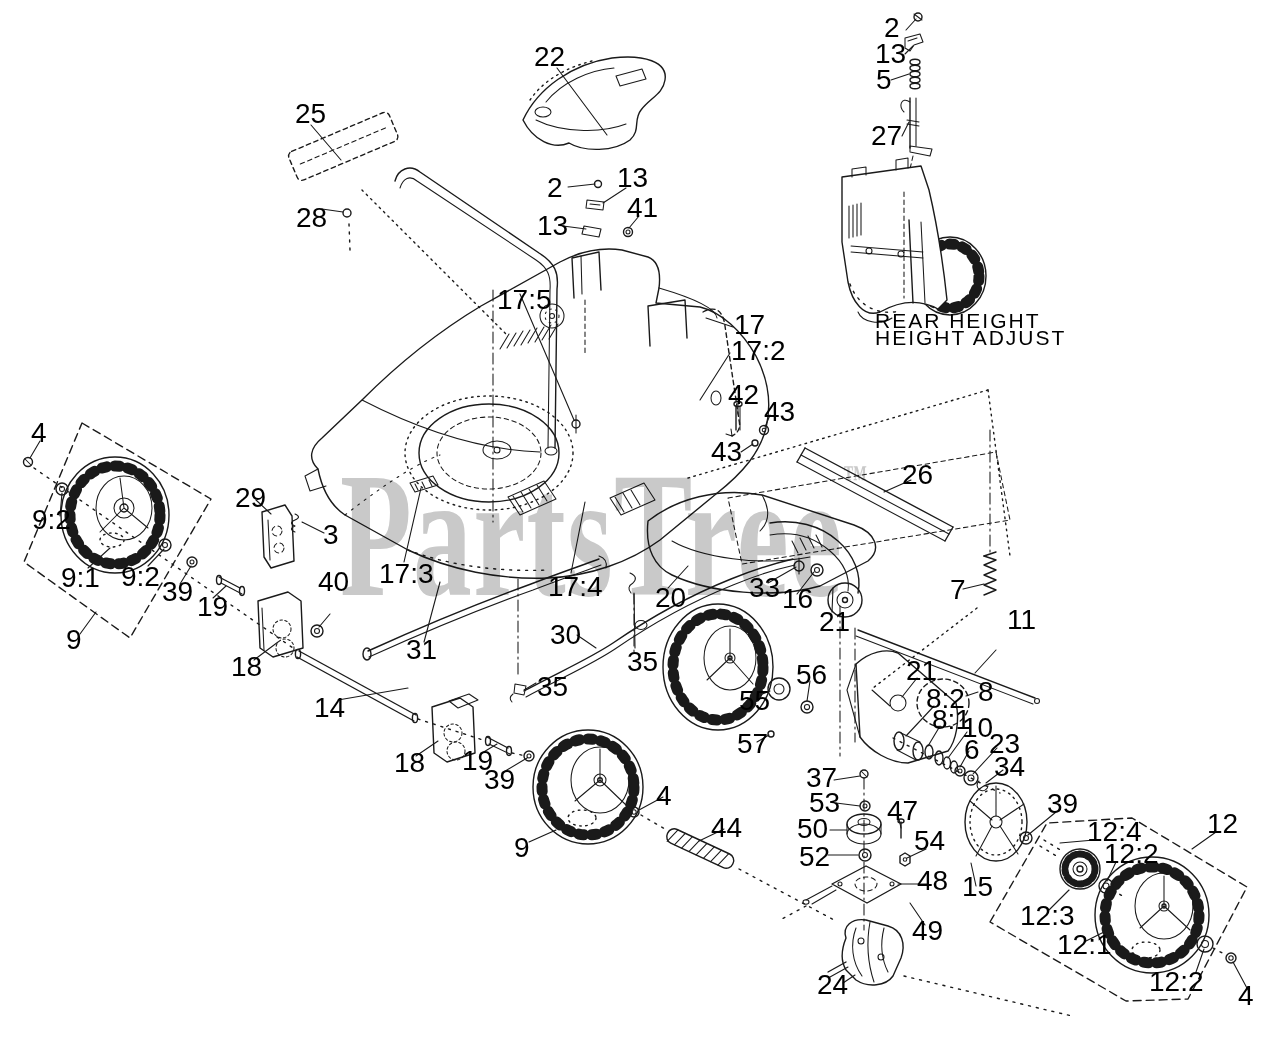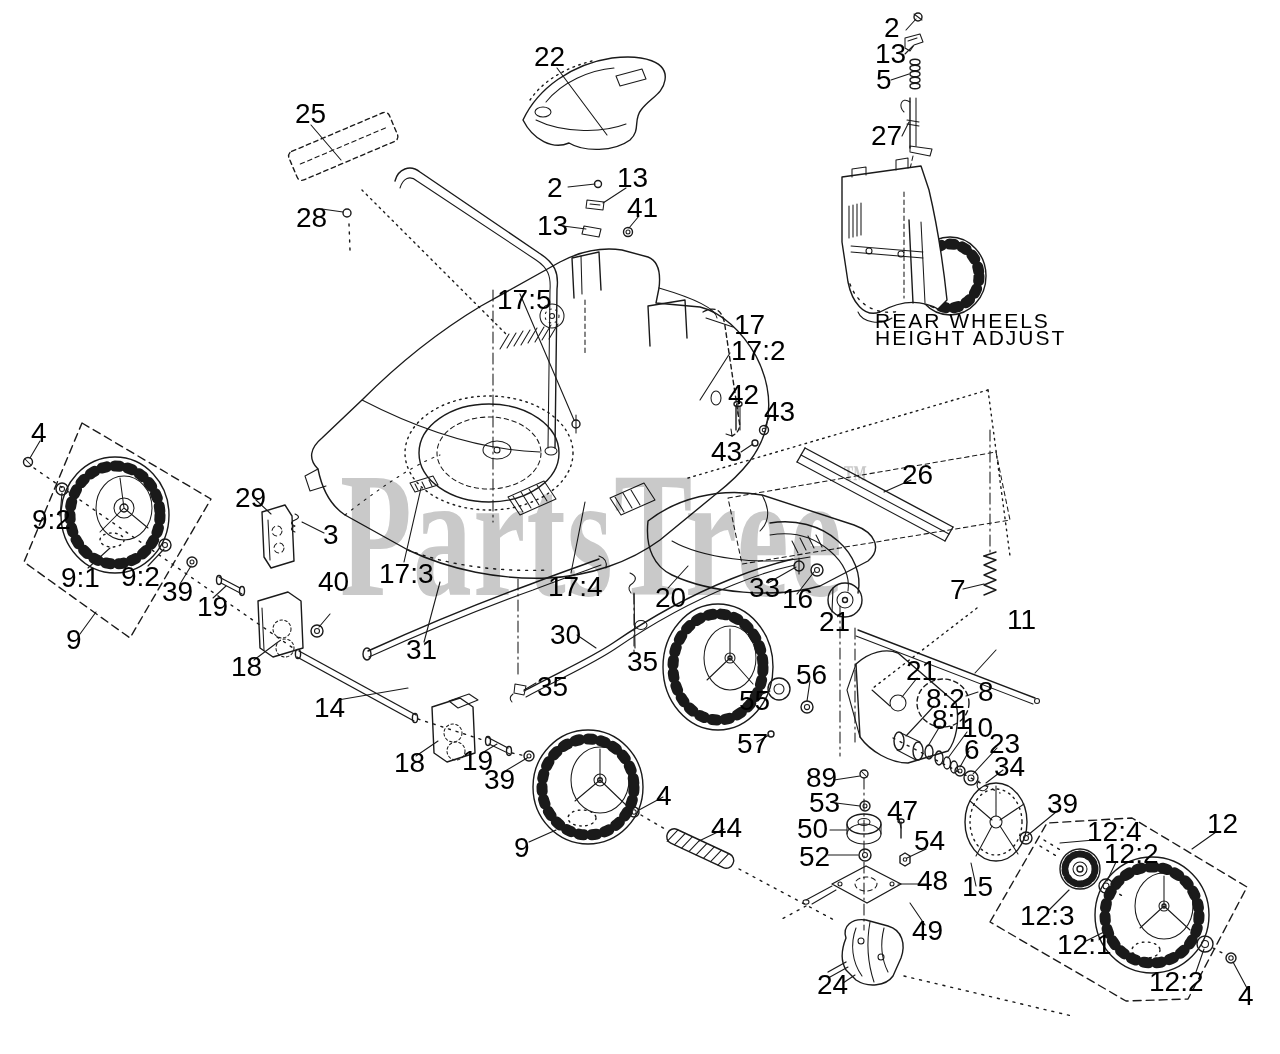--- a/index.html
+++ b/index.html
@@ -495,40 +495,40 @@
       <span class="callout" style="left: 962px; top: 714px;">10</span>
       <span class="callout" style="left: 964px; top: 736px;">6</span>
       <span class="callout" style="left: 989px; top: 730px;">23</span>
       <span class="callout" style="left: 994px; top: 753px;">34</span>
       <span class="callout" style="left: 394px; top: 749px;">18</span>
       <span class="callout" style="left: 462px; top: 747px;">19</span>
       <span class="callout" style="left: 484px; top: 766px;">39</span>
       <span class="callout" style="left: 514px; top: 834px;">9</span>
       <span class="callout" style="left: 656px; top: 782px;">4</span>
       <span class="callout" style="left: 711px; top: 814px;">44</span>
-      <span class="callout" style="left: 806px; top: 764px;">89</span>
+      <span class="callout" style="left: 806px; top: 764px;">37</span>
       <span class="callout" style="left: 809px; top: 789px;">53</span>
       <span class="callout" style="left: 797px; top: 815px;">50</span>
       <span class="callout" style="left: 799px; top: 843px;">52</span>
       <span class="callout" style="left: 887px; top: 797px;">47</span>
       <span class="callout" style="left: 914px; top: 827px;">54</span>
       <span class="callout" style="left: 917px; top: 867px;">48</span>
       <span class="callout" style="left: 912px; top: 917px;">49</span>
       <span class="callout" style="left: 817px; top: 971px;">24</span>
       <span class="callout" style="left: 962px; top: 873px; text-align: right;">15</span>
       <span class="callout" style="left: 1047px; top: 790px;">39</span>
       <span class="callout" style="left: 1087px; top: 818px;">12:4</span>
       <span class="callout" style="left: 1104px; top: 840px;">12:2</span>
       <span class="callout" style="left: 1207px; top: 810px;">12</span>
       <span class="callout" style="left: 1020px; top: 902px;">12:3</span>
       <span class="callout" style="left: 1057px; top: 931px;">12:1</span>
       <span class="callout" style="left: 1149px; top: 968px;">12:2</span>
       <span class="callout" style="left: 1238px; top: 982px;">4</span>
     </div>
 
   <div class="section-label">
-    <div>REAR WHEELS</div>
+    <div>REAR HEIGHT</div>
     <div>HEIGHT ADJUST</div>
   </div>
 
   <div class="watermark" style="color: rgb(201, 201, 201);"><span>PartsTree</span><span class="tm">™</span></div>
 
 </div>
 
 </body></html>

